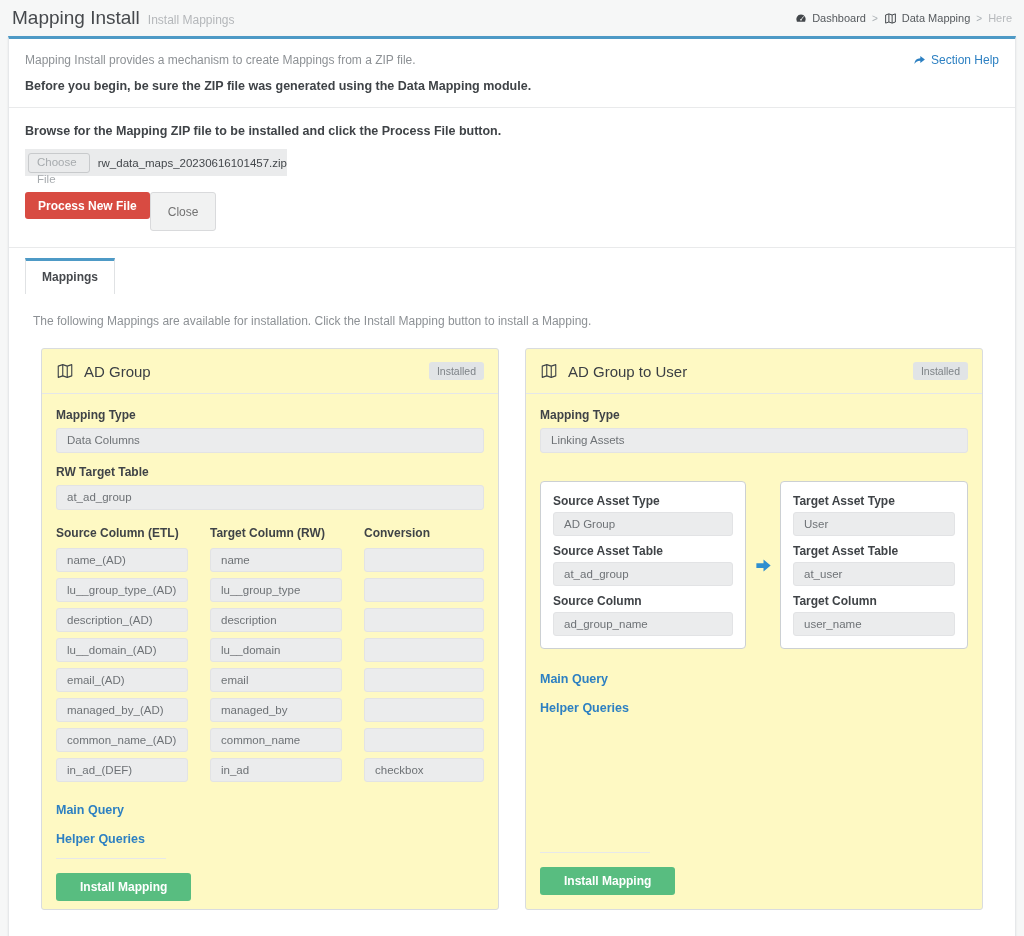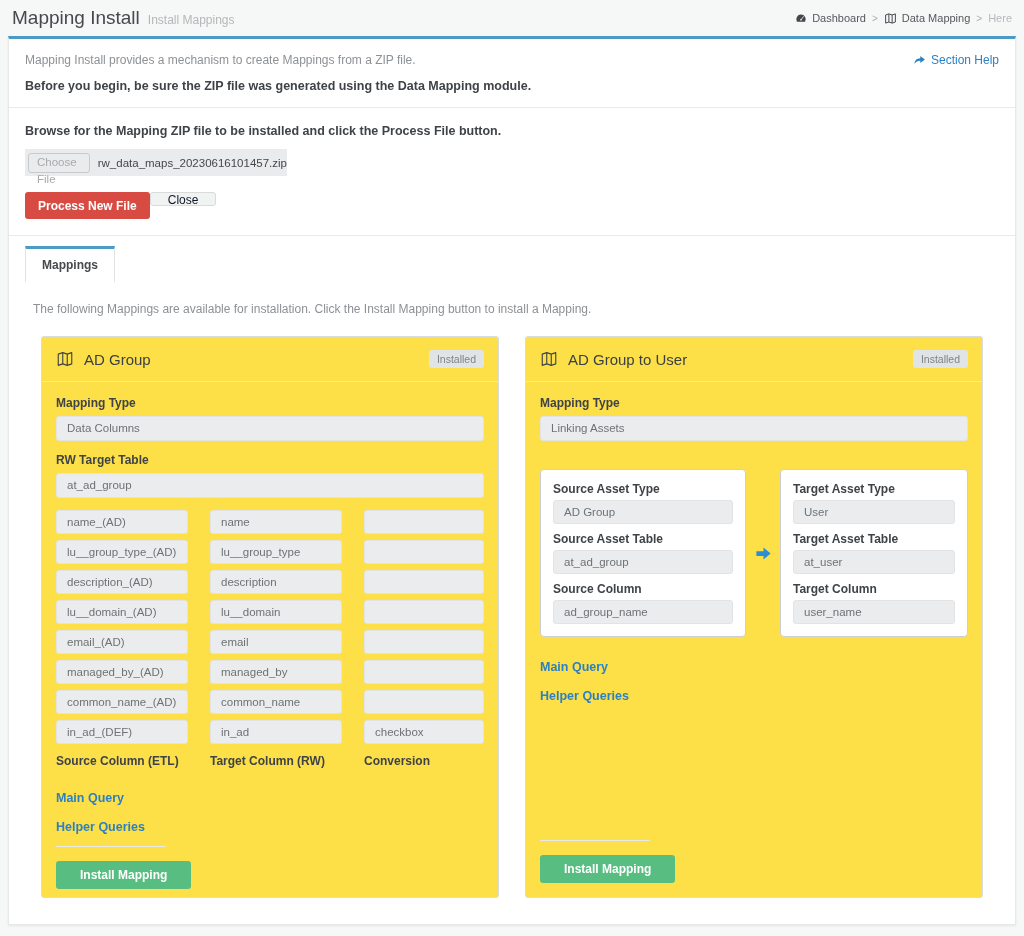--- a/index.html
+++ b/index.html
@@ -42,33 +42,33 @@
   }
   .choose-file-btn {
     margin-left:3px; height:20px; line-height:17px; padding:0 8px;
     background:#eaebec; border:1px solid #c8cacc; border-radius:3px;
     color:#a7abae; font-size:11.5px;
   }
   .file-name { margin-left:8px; font-size:11.5px; color:#43474b; }
   .upload-buttons { margin-top:16px; display:flex; }
   .btn { border:none; border-radius:3px; font-size:12px; cursor:pointer; font-family:inherit; }
   .btn-danger { background:#d84b42; color:#fff; font-weight:bold; height:27px; padding:0 13px; }
-  .btn-default { background:#f1f2f2; color:#0f172a; border:1px solid #d9dadc; height:14px; padding:0 17px; }
+  .btn-default { background:#f1f2f2; color:#737373; border:1px solid #d9dadc; height:39px; padding:0 17px; }
   
   .tabs-row { margin:10px 0 0 16px; display:flex; }
   .tab-active {
     background:#fff; border:1px solid #e0e2e4; border-bottom:none;
     border-top:3px solid #4e9ac6;
     padding:9px 16px 10px; font-size:12px; font-weight:600; color:#46494d; cursor:pointer;
   }
   .mappings-desc { margin:20px 0 0 24px; font-size:12px; color:#8d9195; }
   
   .cards-row { display:flex; gap:26px; margin:20px 32px 0; padding-bottom:26px; }
   .mapping-card {
-    width:470px; height:562px; background:#fde047;
+    width:470px; height:562px; background:#fef9c3;
     border:1px solid #d9dcdf; border-radius:3px;
     display:flex; flex-direction:column;
   }
   .card-header {
     height:45px; flex:0 0 45px; display:flex; align-items:center; padding:0 14px;
     border-bottom:1px solid #e5e7e9;
   }
   .card-map-icon { display:inline-flex; color:#3f4448; margin-right:10px; }
   .card-title { font-size:15px; color:#3b3f44; }
   .badge {
@@ -189,20 +189,25 @@
         <span class="card-title">AD Group</span>
         <span class="badge">Installed</span>
       </div>
       <div class="card-body">
         <div class="field-label">Mapping Type</div>
         <div class="field-box">Data Columns</div>
         <div class="field-label">RW Target Table</div>
         <div class="field-box">at_ad_group</div>
 
         <div class="col-grid">
+          <div class="col-head">Source Column (ETL)</div>
+          <div class="col-head">Target Column (RW)</div>
+          <div class="col-head">Conversion</div>
+        </div>
+        <div class="col-grid">
             <div class="field-box cell">name_(AD)</div>
             <div class="field-box cell">name</div>
             <div class="field-box cell"></div>
             <div class="field-box cell">lu__group_type_(AD)</div>
             <div class="field-box cell">lu__group_type</div>
             <div class="field-box cell"></div>
             <div class="field-box cell">description_(AD)</div>
             <div class="field-box cell">description</div>
             <div class="field-box cell"></div>
             <div class="field-box cell">lu__domain_(AD)</div>
@@ -214,25 +219,20 @@
             <div class="field-box cell">managed_by_(AD)</div>
             <div class="field-box cell">managed_by</div>
             <div class="field-box cell"></div>
             <div class="field-box cell">common_name_(AD)</div>
             <div class="field-box cell">common_name</div>
             <div class="field-box cell"></div>
             <div class="field-box cell">in_ad_(DEF)</div>
             <div class="field-box cell">in_ad</div>
             <div class="field-box cell">checkbox</div>
           </div>
-        <div class="col-grid">
-          <div class="col-head">Source Column (ETL)</div>
-          <div class="col-head">Target Column (RW)</div>
-          <div class="col-head">Conversion</div>
-        </div>
 
         <div class="query-links">
           <div><span class="query-link">Main Query</span></div>
           <div><span class="query-link">Helper Queries</span></div>
         </div>
 
         <div class="install-block">
           <hr class="short-rule">
           <button class="btn btn-success">Install Mapping</button>
         </div>

